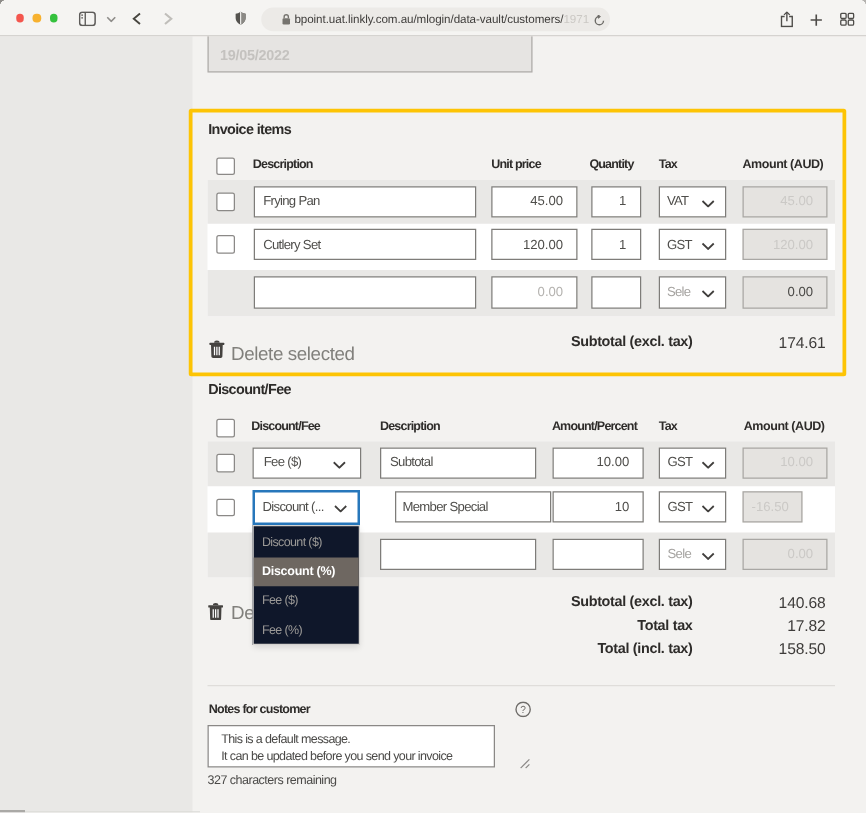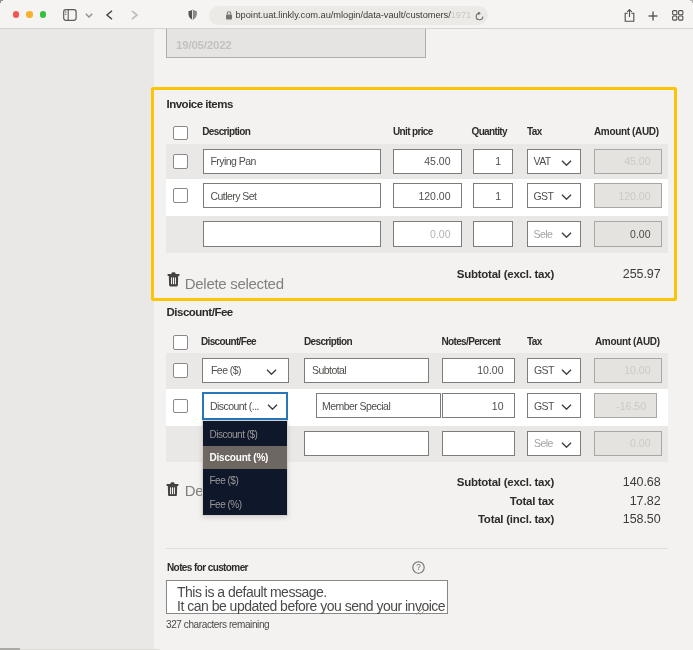--- a/index.html
+++ b/index.html
@@ -73,34 +73,34 @@
       <path d="M4.3 2.1 C4.3 0.9 5 0.3 6.5 0.3 C8 0.3 8.7 0.9 8.7 2.1 Z" fill="#454340"></path>
       <g stroke="#ffffff" stroke-width="1">
         <line x1="4.6" y1="5.4" x2="4.6" y2="12.2"></line>
         <line x1="6.5" y1="5.4" x2="6.5" y2="12.2"></line>
         <line x1="8.4" y1="5.4" x2="8.4" y2="12.2"></line>
       </g>
     </svg>
   </div>
 <div class="del" style="left:184.8px;top:274.8px">Delete selected</div>
 <div class="tlab" style="top:267.6px">Subtotal (excl. tax)</div>
-<div class="tval" style="top:266.7px">255.97</div>
+<div class="tval" style="top:266.7px">174.61</div>
 
 <div class="abs" style="left:151px;top:87px;width:526px;height:214px;border:3.5px solid #fdc404;border-radius:2px"></div>
 
 <div class="abs" style="left:166px;top:353px;width:502px;height:109px;background:#fff"></div>
 <div class="band g" style="top:353px;height:36px"></div>
 <div class="band g" style="top:426px;height:36px"></div>
 
 <div class="abs" style="left:166.5px;top:305.8px;font-weight:bold;font-size:11.5px;letter-spacing:-0.5px;color:#2d2b29">Discount/Fee</div>
 
 <div class="cb" style="left:173px;top:335px"></div>
 <div class="hdr" style="left:201px;top:336.2px">Discount/Fee</div>
 <div class="hdr" style="left:304px;top:336.2px">Description</div>
-<div class="hdr" style="left:441.5px;top:336.2px">Notes/Percent</div>
+<div class="hdr" style="left:441.5px;top:336.2px">Amount/Percent</div>
 <div class="hdr" style="left:527px;top:336.2px">Tax</div>
 <div class="hdr" style="left:595px;top:336.2px;letter-spacing:-0.35px">Amount (AUD)</div>
 
 <div class="cb" style="left:173px;top:363px"></div>
 <div class="inp" style="left:202px;top:357.5px;width:87px;padding-left:8px">Fee ($)<svg class="chv" width="11" height="6" style="right:11px">
       <polyline points="1,0.8 5.5,5.2 10,0.8" fill="none" stroke="#413f3d" stroke-width="1.4"></polyline>
     </svg></div>
 <div class="inp" style="left:304px;top:357.5px;width:125px;padding-left:7px">Subtotal</div>
 <div class="inp r" style="left:441.5px;top:357.5px;width:73px">10.00</div>
 <div class="inp" style="left:527px;top:357.5px;width:53.5px;padding-left:6px">GST<svg class="chv" width="11" height="6" style="right:8px">
@@ -113,21 +113,21 @@
     <span style="width:51px;overflow:hidden;display:inline-block">Discount (...</span>
     <svg class="chv" width="11" height="6" style="right:8px">
       <polyline points="1,0.8 5.5,5.2 10,0.8" fill="none" stroke="#413f3d" stroke-width="1.4"></polyline>
     </svg>
   </div>
 <div class="inp" style="left:316px;top:392.8px;width:125px;padding-left:5px">Member Special</div>
 <div class="inp r" style="left:441.5px;top:392.8px;width:73px">10</div>
 <div class="inp" style="left:527px;top:392.8px;width:53.5px;padding-left:6px">GST<svg class="chv" width="11" height="6" style="right:8px">
       <polyline points="1,0.8 5.5,5.2 10,0.8" fill="none" stroke="#413f3d" stroke-width="1.4"></polyline>
     </svg></div>
-<div class="inp dis r" style="left:594px;top:392.8px;width:63px">-16.50</div>
+<div class="inp dis r" style="left:594px;top:392.8px;width:48px">-16.50</div>
 
 <div class="inp" style="left:304px;top:430.5px;width:125px"></div>
 <div class="inp r" style="left:441.5px;top:430.5px;width:73px"></div>
 <div class="inp" style="left:527px;top:430.5px;width:53.5px;color:#a5a3a0;padding-left:6px;padding-right:0">Sele<svg class="chv" width="11" height="6" style="right:8px">
       <polyline points="1,0.8 5.5,5.2 10,0.8" fill="none" stroke="#413f3d" stroke-width="1.4"></polyline>
     </svg></div>
 <div class="inp dis r" style="left:594px;top:430.5px;width:67.5px">0.00</div>
 
 <div class="abs" style="left:166px;top:481.9px">
     <svg width="13" height="14.5" viewBox="0 0 13 14.5">
@@ -157,21 +157,21 @@
 </div>
 
 <div class="abs" style="left:166px;top:548px;width:502px;height:1px;background:#dfddda"></div>
 <div class="abs" style="left:167px;top:562.4px;font-weight:bold;font-size:10px;letter-spacing:-0.6px;color:#2e2c2a">Notes for customer</div>
 <div class="abs" style="left:412px;top:560.5px">
     <svg width="13" height="13" viewBox="0 0 13 13">
       <circle cx="6.5" cy="6.5" r="5.7" fill="none" stroke="#6f6d6a" stroke-width="1.1"></circle>
       <text x="6.5" y="9.3" text-anchor="middle" font-family="Liberation Sans" font-size="8.2" fill="#6f6d6a">?</text>
     </svg>
   </div>
-<div class="abs" style="left:166px;top:580px;width:282px;height:34.3px;background:#fff;border:1px solid #8a8886;font-size:14px;letter-spacing:-0.5px;color:#4b4a48;line-height:14.8px;padding:3.5px 10px;white-space:nowrap">This is a default message.<br>It can be updated before you send your invoice</div>
+<div class="abs" style="left:166px;top:580px;width:230px;height:34.3px;background:#fff;border:1px solid #8a8886;font-size:10px;letter-spacing:-0.5px;color:#4b4a48;line-height:14.8px;padding:3.5px 10px;white-space:nowrap">This is a default message.<br>It can be updated before you send your invoice</div>
 <svg class="abs" style="left:416px;top:606.5px" width="8" height="8">
     <line x1="7.5" y1="0.5" x2="0.5" y2="7.5" stroke="#8a8886" stroke-width="1"></line>
     <line x1="7.5" y1="4.5" x2="4.5" y2="7.5" stroke="#8a8886" stroke-width="1"></line>
   </svg>
 <div class="abs" style="left:166px;top:618.9px;font-size:10px;letter-spacing:-0.4px;color:#4b4a48">327 characters remaining</div>
 
 <div class="abs" style="left:0;top:0;width:693px;height:29px;background:#f5f4f2;border-bottom:1px solid #d5d3d0;z-index:10">
   <div class="abs" style="left:12.9px;top:11.2px;width:6.6px;height:6.6px;border-radius:50%;background:#f4564e"></div>
   <div class="abs" style="left:26.2px;top:11.2px;width:6.6px;height:6.6px;border-radius:50%;background:#f7b12f"></div>
   <div class="abs" style="left:39.5px;top:11.2px;width:6.6px;height:6.6px;border-radius:50%;background:#35c13d"></div>

